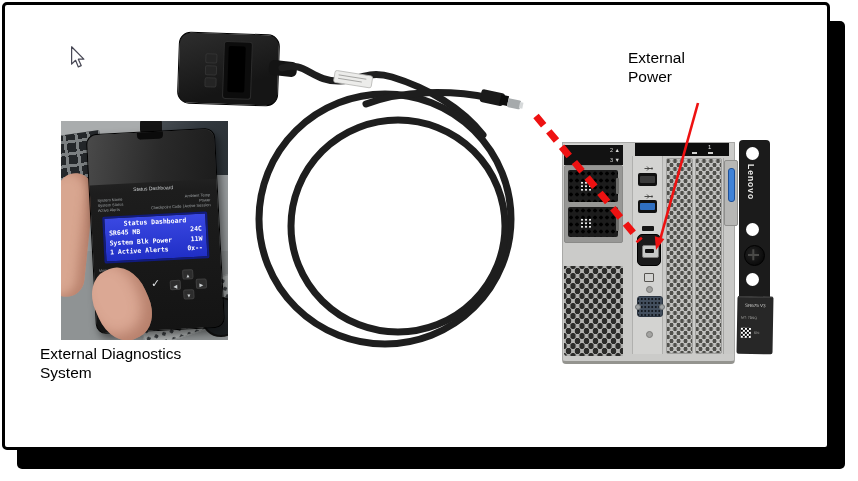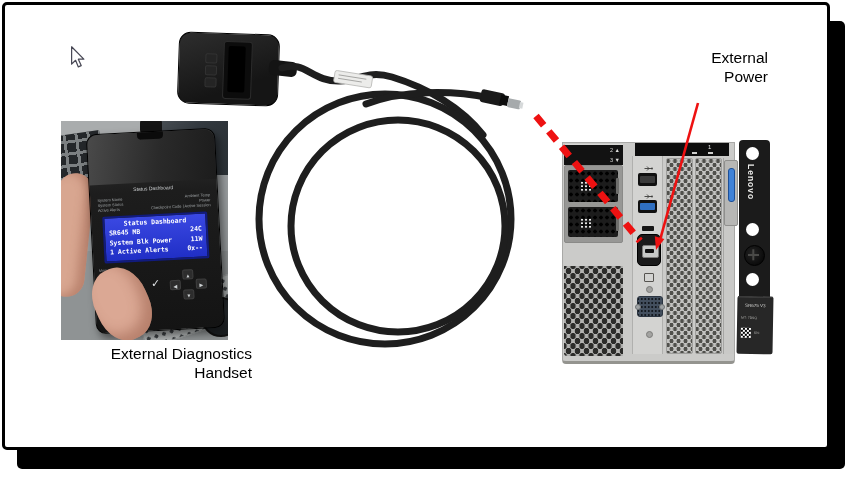--- a/index.html
+++ b/index.html
@@ -7,21 +7,21 @@
           font-family:"Liberation Sans", sans-serif;}
   .abs{position:absolute;}
 
   
   .frame{left:2px;top:2px;width:822px;height:442px;background:#fff;border:3px solid #000;
          border-radius:5px;box-shadow:15px 19px 0 0 #000;z-index:1;}
 
   .z2{z-index:2;} .z4{z-index:4;} .z5{z-index:5;}
 
   
-  .caption{font-size:15.5px;line-height:19px;color:#000;text-align:right;z-index:3;}
+  .caption{font-size:15.5px;line-height:19px;color:#000;text-align:left;z-index:3;}
 
   
   .photo-handset{left:61px;top:121px;width:167px;height:219px;background:#989c9e;overflow:hidden;z-index:2;}
   .ph-desk-top{left:0;top:0;width:95px;height:60px;background:#a9acad;}
   .ph-monitor{left:92px;top:0;width:75px;height:54px;background:linear-gradient(100deg,#4a5055 0%,#343a40 55%,#2c3237 100%);}
   .ph-keyboard{left:-4px;top:12px;width:46px;height:54px;transform:rotate(-8deg);background-color:#24272a;
     background-image:repeating-linear-gradient(0deg,transparent 0 9px,#7c8082 9px 12px),
                      repeating-linear-gradient(90deg,transparent 0 9px,#7c8082 9px 12px);}
   .ph-desk-low{left:0;top:130px;width:167px;height:89px;background:#8f9394;}
   .ph-finger{left:-8px;top:52px;width:36px;height:124px;background:#d8a690;border-radius:18px;
@@ -188,23 +188,23 @@
       <div class="abs dpad">
         <div class="pbtn up">▲</div>
         <div class="pbtn lf">◀</div>
         <div class="pbtn rt">▶</div>
         <div class="pbtn dn">▼</div>
       </div>
     </div>
     <div class="abs ph-thumb"></div>
   </div>
 
-  <div class="abs caption" style="left:56px;top:344px;width:196px;">
+  <div class="abs caption" style="left:40px;top:344px;width:196px;">
     <div>External Diagnostics</div>
-    <div>Handset</div>
+    <div>System</div>
   </div>
 
   <div class="abs caption" style="left:628px;top:48px;width:140px;">
     <div>External</div>
     <div>Power</div>
   </div>
 
   <div class="abs photo-server">
     <div class="abs chassis"></div>
 

